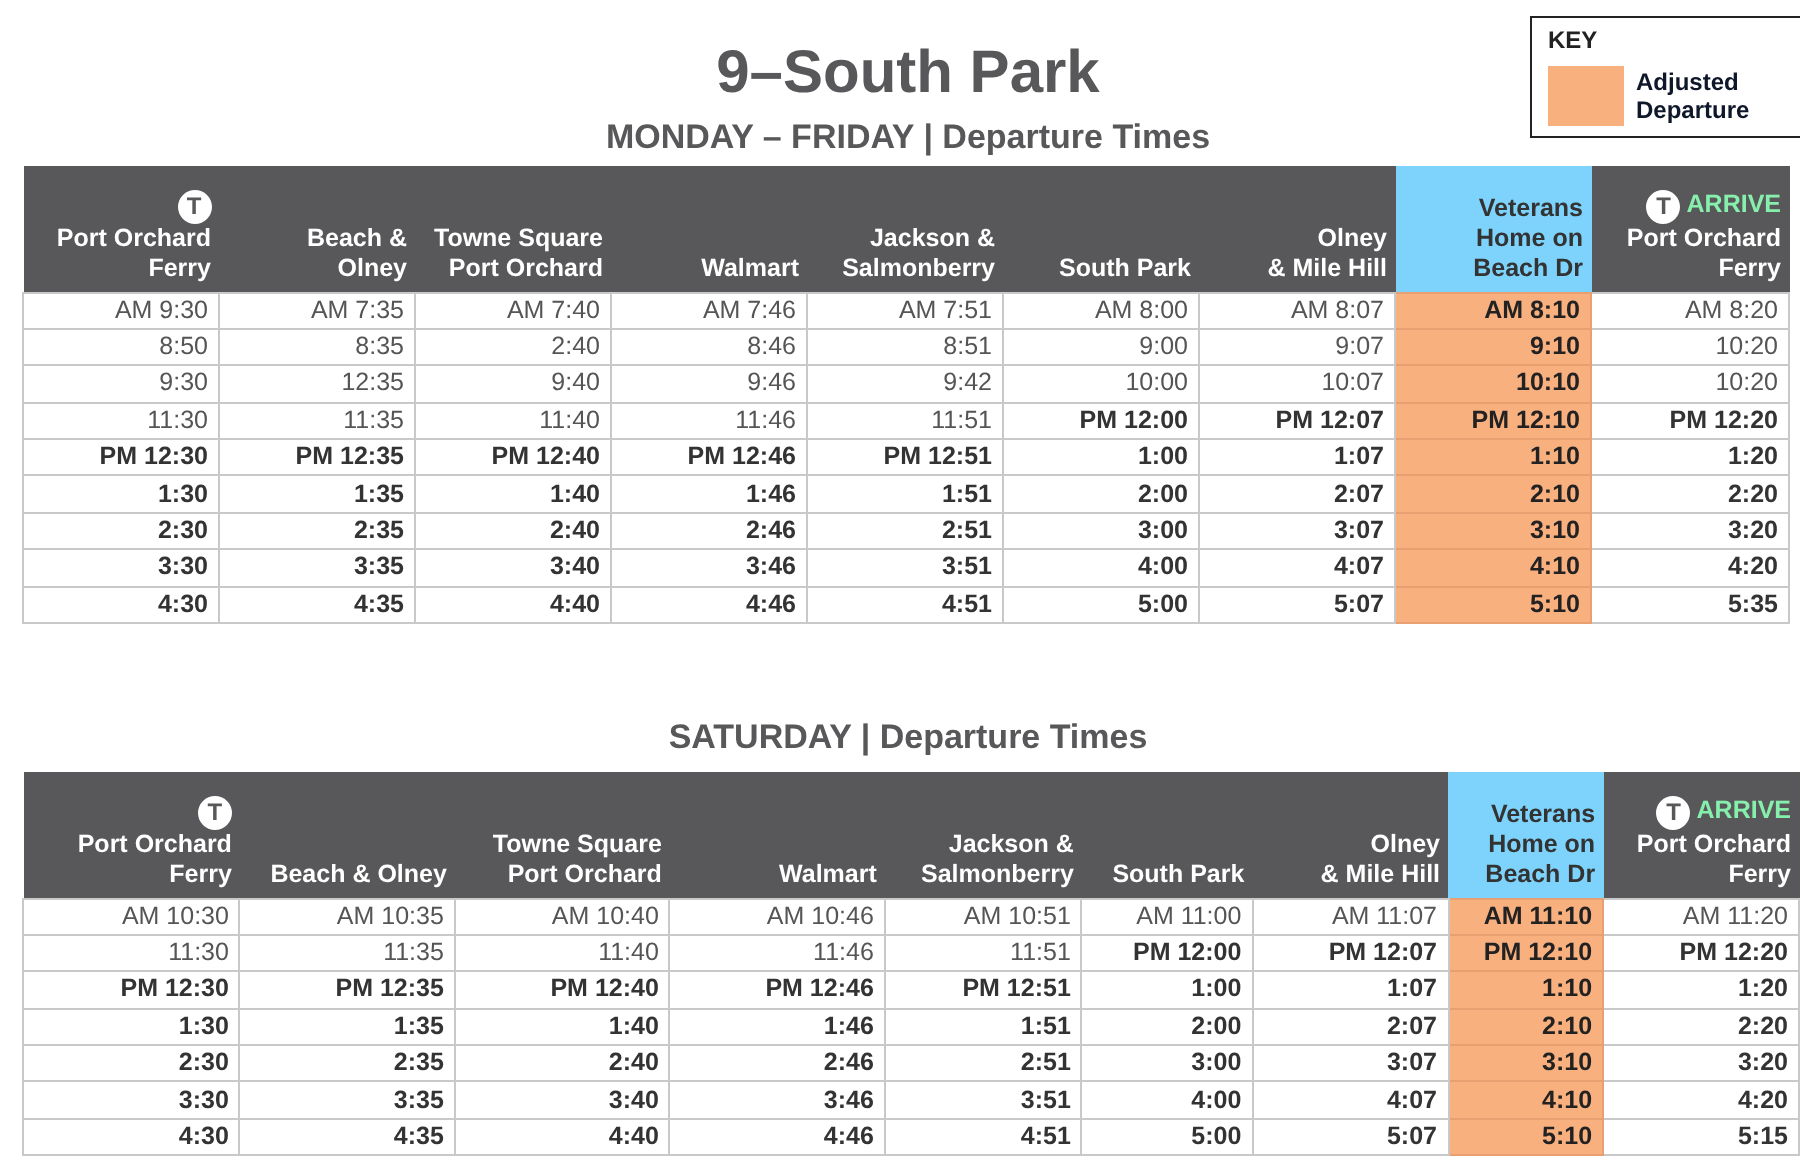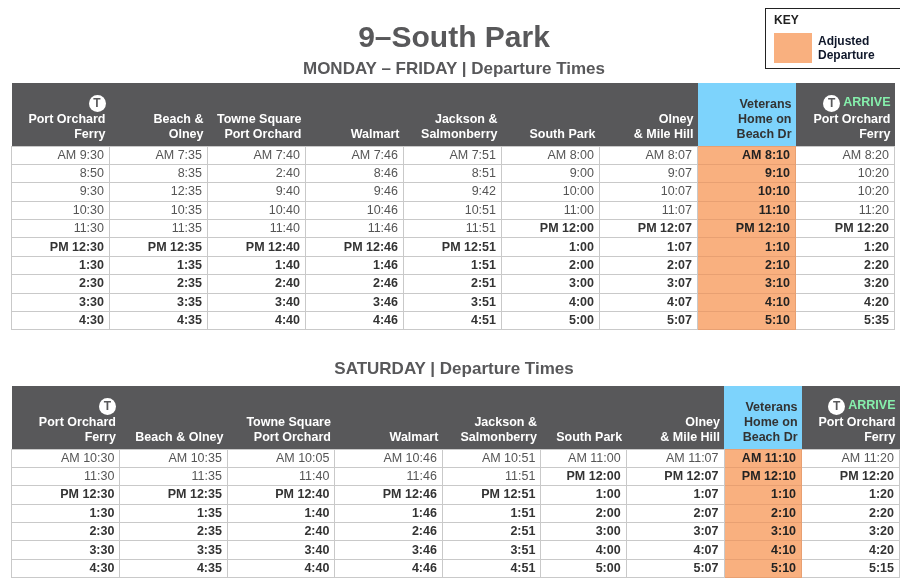--- a/index.html
+++ b/index.html
@@ -136,31 +136,20 @@
         <td class="">12:35</td>
         <td class="">9:40</td>
         <td class="">9:46</td>
         <td class="">9:42</td>
         <td class="">10:00</td>
         <td class="">10:07</td>
         <td class="hl">10:10</td>
         <td class="">10:20</td>
       </tr>
       <tr>
-        <td class="">10:30</td>
-        <td class="">10:35</td>
-        <td class="">10:40</td>
-        <td class="">10:46</td>
-        <td class="">10:51</td>
-        <td class="">11:00</td>
-        <td class="">11:07</td>
-        <td class="hl">11:10</td>
-        <td class="">11:20</td>
-      </tr>
-      <tr>
         <td class="">11:30</td>
         <td class="">11:35</td>
         <td class="">11:40</td>
         <td class="">11:46</td>
         <td class="">11:51</td>
         <td class="pm">PM 12:00</td>
         <td class="pm">PM 12:07</td>
         <td class="hl pm">PM 12:10</td>
         <td class="pm">PM 12:20</td>
       </tr>
@@ -281,21 +270,21 @@
           <div><span class="t-icon">T</span><span class="arrive">ARRIVE</span></div>
           <div>Port Orchard</div>
           <div>Ferry</div>
         </th>
       </tr>
     </thead>
     <tbody>
       <tr>
         <td class="">AM 10:30</td>
         <td class="">AM 10:35</td>
-        <td class="">AM 10:05</td>
+        <td class="">AM 10:40</td>
         <td class="">AM 10:46</td>
         <td class="">AM 10:51</td>
         <td class="">AM 11:00</td>
         <td class="">AM 11:07</td>
         <td class="hl">AM 11:10</td>
         <td class="">AM 11:20</td>
       </tr>
       <tr>
         <td class="">11:30</td>
         <td class="">11:35</td>

